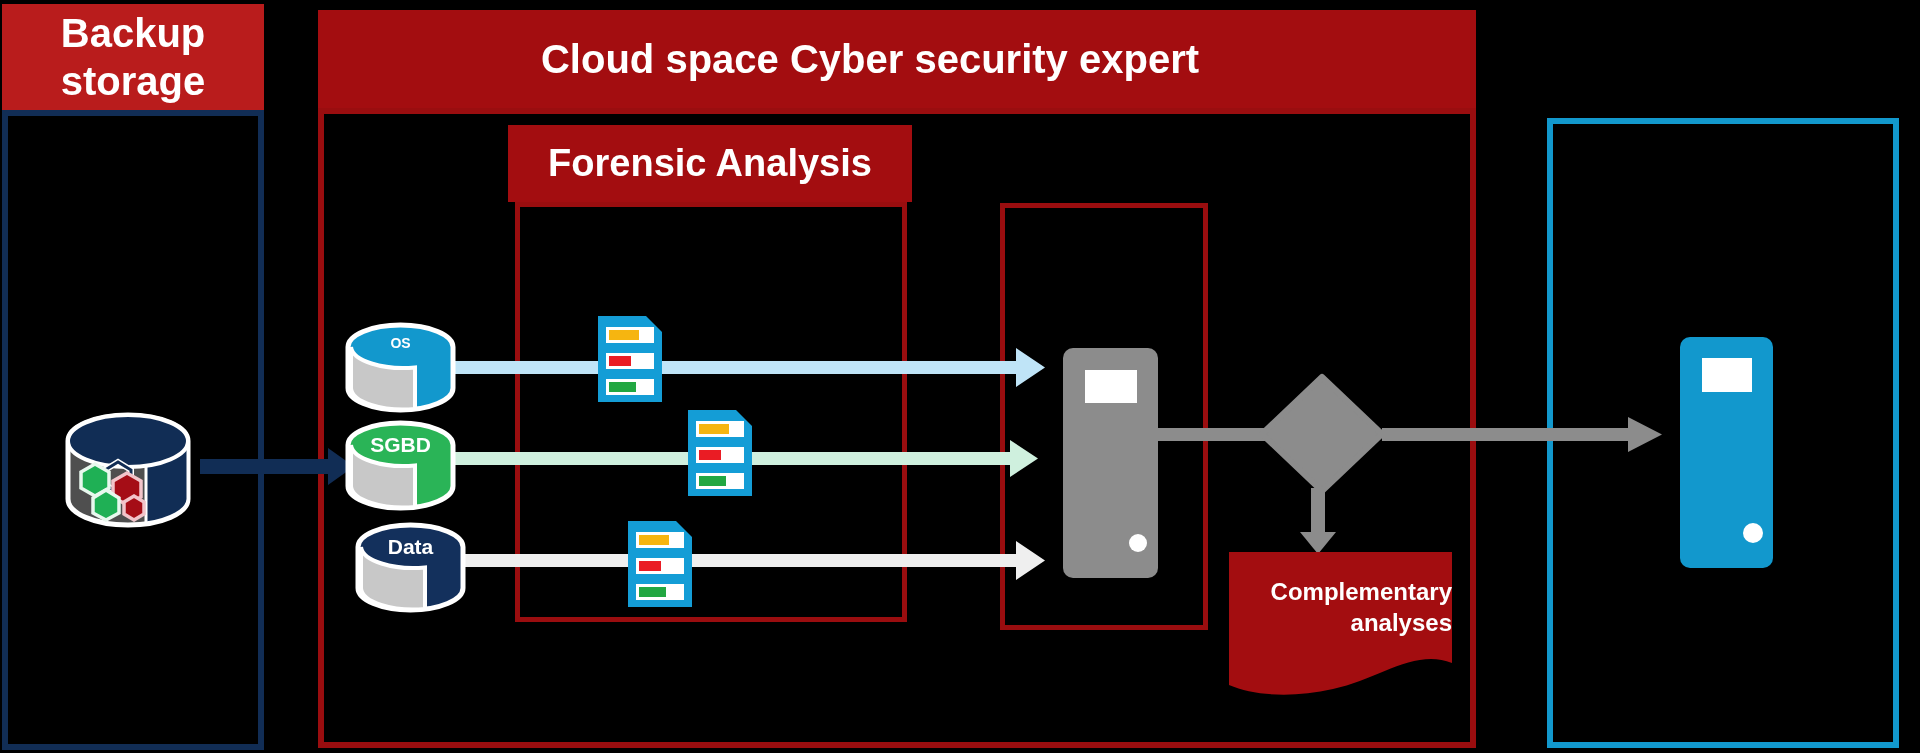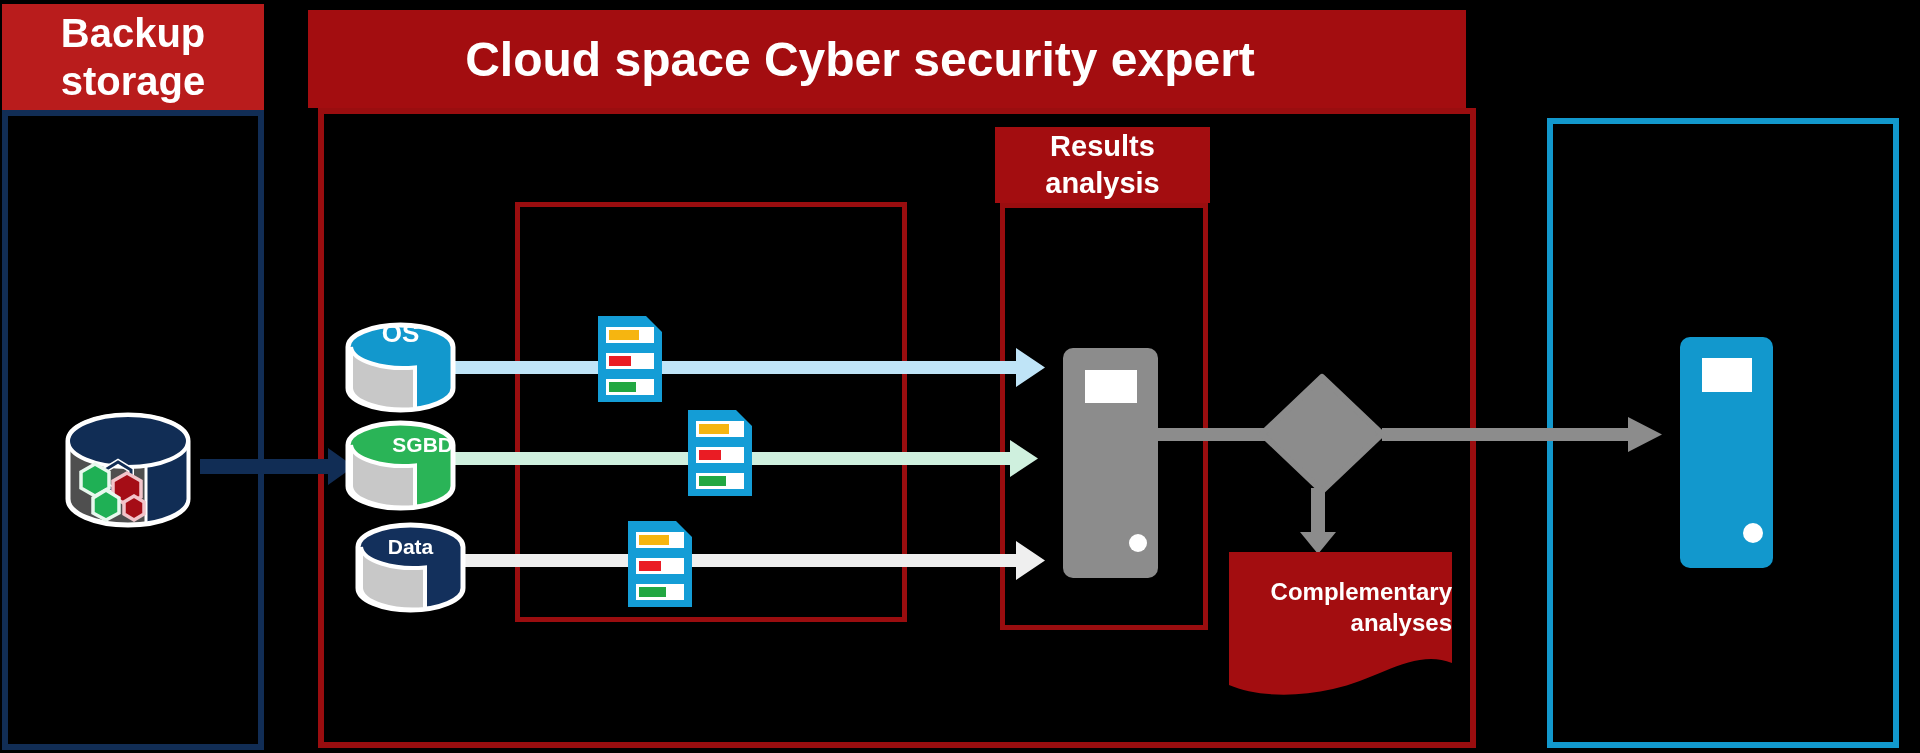--- a/index.html
+++ b/index.html
@@ -23,30 +23,30 @@
 </head>
 <body>
 
 <div class="canvas">
 
   <div class="abs hdr hdr-navy" style="left:2px;top:4px;width:262px;height:106px;font-size:40px;line-height:48px;">
     <span>Backup storage</span>
   </div>
   <div class="abs box box-navy" style="left:2px;top:110px;width:262px;height:640px;"></div>
 
-  <div class="abs hdr hdr-red" style="left:308px;top:10px;width:1158px;height:98px;font-size:48px;padding-right:54px;box-sizing:border-box;">
+  <div class="abs hdr hdr-red" style="left:318px;top:10px;width:1158px;height:98px;font-size:40px;padding-right:54px;box-sizing:border-box;">
     <span>Cloud space Cyber security expert</span>
   </div>
   <div class="abs box box-red" style="left:318px;top:108px;width:1158px;height:640px;"></div>
 
+  <div class="abs hdr hdr-red" style="left:508px;top:125px;width:404px;height:77px;font-size:38px;">
+    <span>Forensic Analysis</span>
+  </div>
   <div class="abs box box-red-thin" style="left:515px;top:202px;width:392px;height:420px;"></div>
 
-  <div class="abs hdr hdr-red" style="left:995px;top:127px;width:215px;height:76px;font-size:29px;line-height:37px;">
-    <span>Results analysis</span>
-  </div>
   <div class="abs box box-red-thin" style="left:1000px;top:203px;width:208px;height:427px;"></div>
 
   <div class="abs box box-cyan" style="left:1547px;top:118px;width:352px;height:630px;"></div>
 
   <svg class="shapes" width="1920" height="753" viewBox="0 0 1920 753">
 
     <path d="M200 459 H328 V448 L354 466.5 L328 485 V474 H200 Z" fill="#112d55"></path>
     <path d="M451 361 H1016 V348 L1045 367.5 L1016 387 V374 H451 Z" fill="#bfe4f7"></path>
     <path d="M451 452 H1010 V440 L1038 458.5 L1010 477 V465 H451 Z" fill="#cff0de"></path>
     <path d="M461 554 H1016 V541 L1045 560.5 L1016 580 V567 H461 Z" fill="#efefef"></path>
@@ -120,19 +120,19 @@
 
     <path d="M1229 552 H1452 V663 C1415 648 1379 679 1333 689 C1293 698 1255 696 1229 685 Z" fill="#a30d10"></path>
 
     <g>
       <rect x="1680" y="337" width="93" height="231" rx="10" fill="#1298cd"></rect>
       <rect x="1702" y="358" width="50" height="34" fill="#ffffff"></rect>
       <circle cx="1753" cy="533" r="10" fill="#ffffff"></circle>
     </g>
   </svg>
 
-  <div class="lbl" style="left:348px;top:318px;width:105px;font-size:26px;">OS</div>
-  <div class="lbl" style="left:348px;top:433px;width:105px;font-size:21px;text-align:right;">SGBD</div>
+  <div class="lbl" style="left:348px;top:335px;width:105px;font-size:14px;">OS</div>
+  <div class="lbl" style="left:348px;top:433px;width:105px;font-size:21px;">SGBD</div>
   <div class="lbl" style="left:358px;top:535px;width:105px;font-size:21px;">Data</div>
 
   <div class="abs banner-text" style="left:1229px;top:576px;width:223px;">Complementary analyses</div>
 
 </div>
 
 </body></html>

